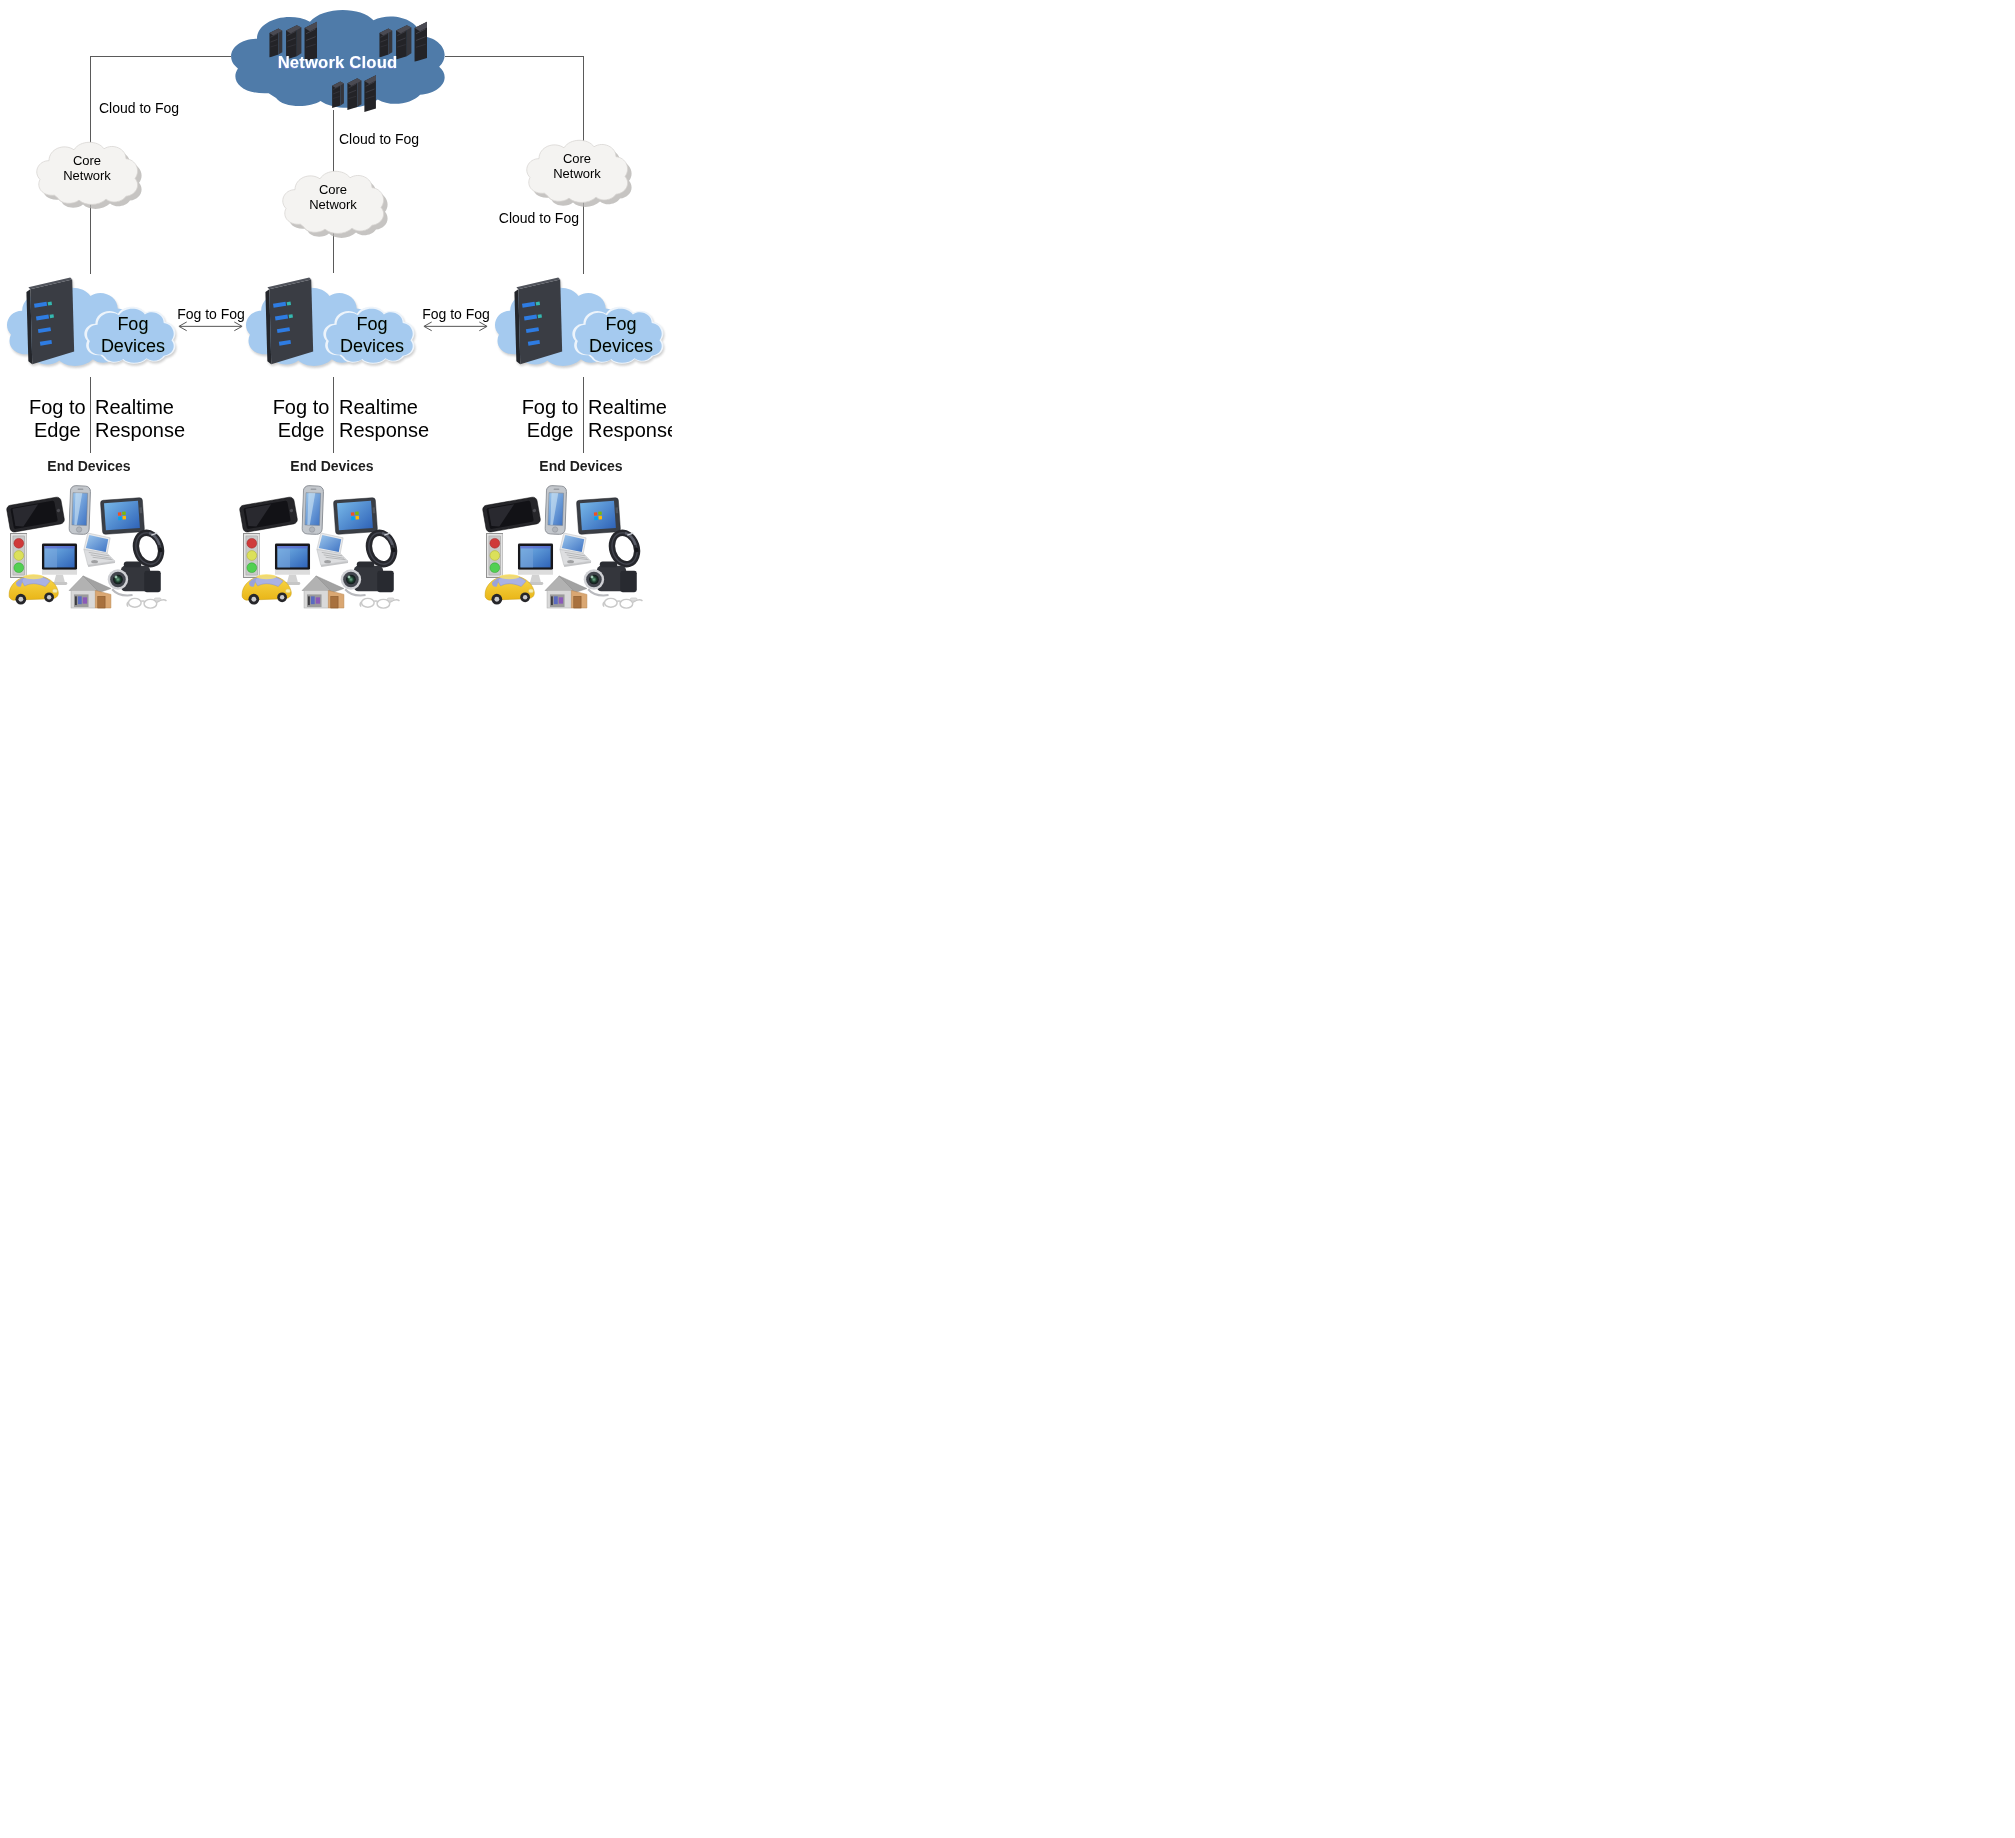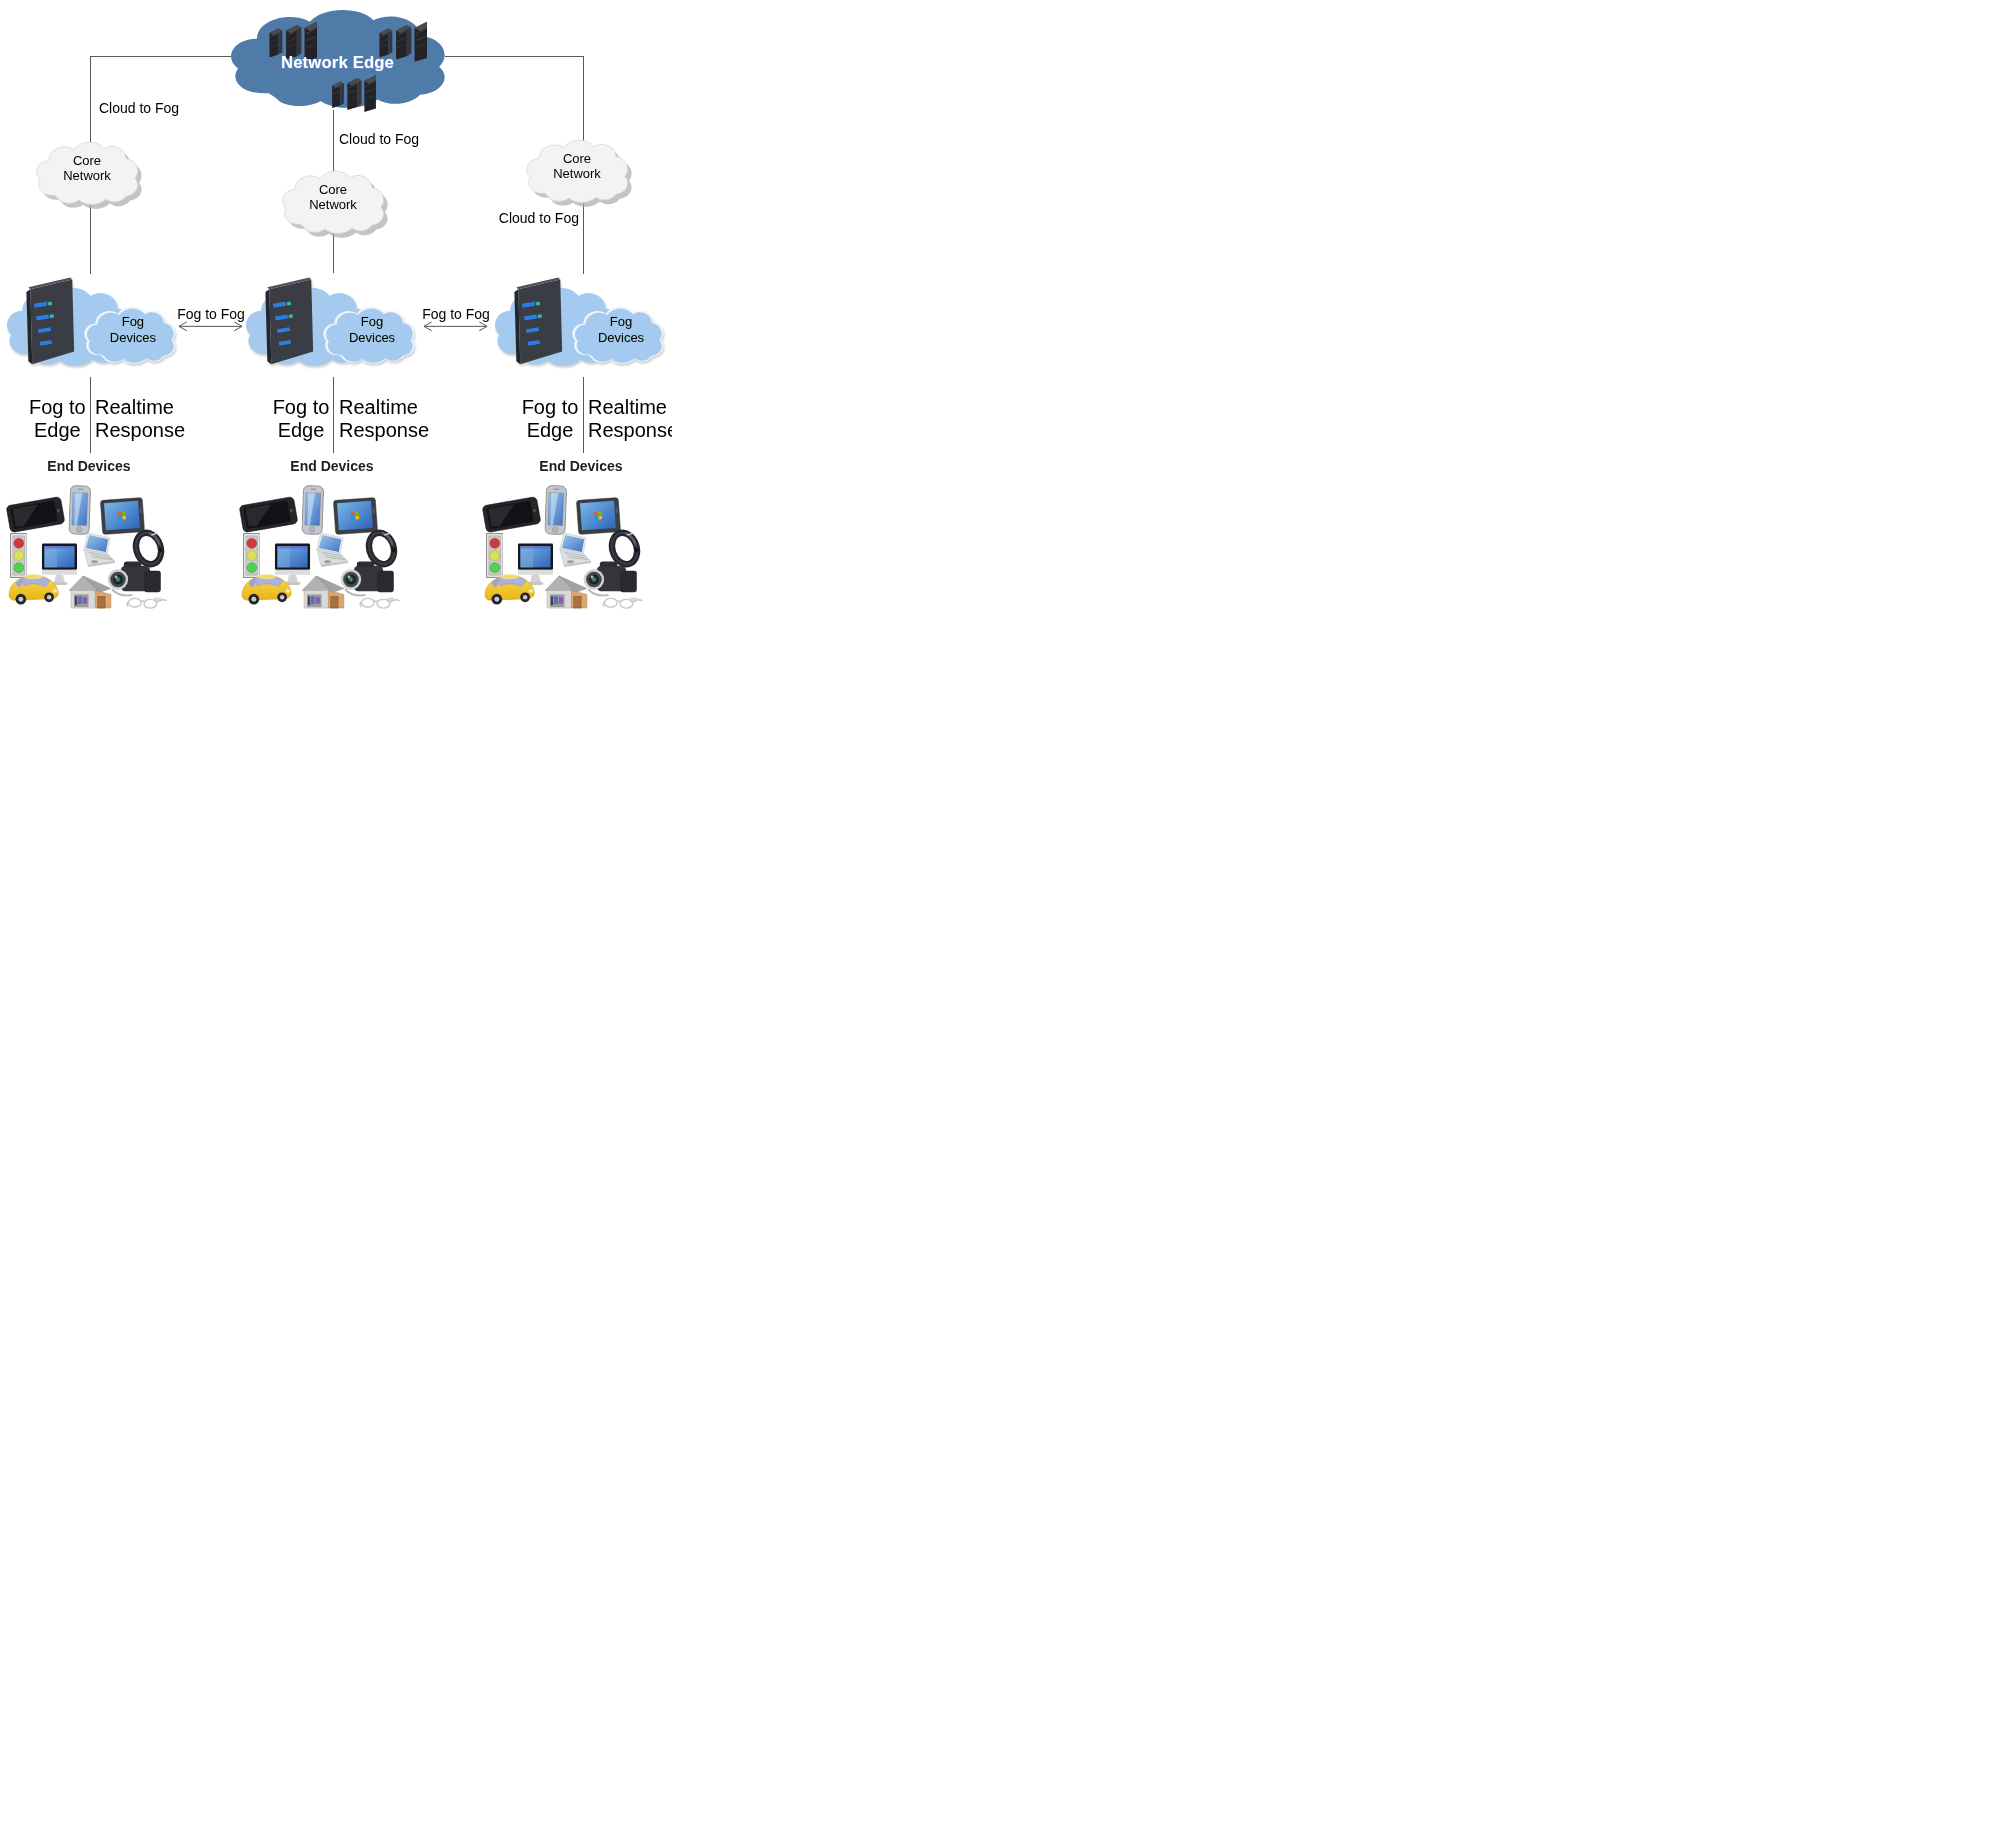--- a/index.html
+++ b/index.html
@@ -39,21 +39,21 @@
   }
   
   .fog { position:absolute; top:270px; width:173px; height:111px; }
   .fog-svg { position:absolute; left:0; top:0; width:100%; height:100%;
              filter:drop-shadow(1.5px 2px 1px rgba(150,150,150,.45)); }
   .fog-big  { fill:var(--c-fogcloud); }
   .fog-halo { fill:#edf4fb; }
   .fog-small{ fill:var(--c-fogcloud); }
   .fog-label {
     position:absolute; left:92px; top:44px; width:74px; text-align:center;
-    font-size:13px; line-height:1.2; color:#000;
+    font-size:18px; line-height:1.2; color:#000;
     text-shadow:0 0 1px rgba(110,200,140,.55);
   }
   
   .arrow-svg { position:absolute; width:69px; height:12.7px; }
   .arrow-svg line, .arrow-svg polyline { stroke:#4f4f4f; stroke-width:2; fill:none; }
   
   .device-cluster { position:absolute; top:485px; width:188px; height:127px; }
   .dev { position:absolute; }
   .dev svg { width:100%; height:100%; display:block; }
 </style>
@@ -119,21 +119,21 @@
     <svg class="rackgrp" style="left:140px; top:18.6px; width:66px; height:43px;" viewBox="0 0 140 90">
       <use href="#rackbox" transform="translate(2,16) scale(0.72)"></use>
       <use href="#rackbox" transform="translate(30,8) scale(0.86)"></use>
       <use href="#rackbox" transform="translate(62,0) scale(1.0)"></use>
     </svg>
     <svg class="rackgrp" style="left:94px; top:73px; width:61px; height:39px;" viewBox="0 0 140 90">
       <use href="#rackbox" transform="translate(2,16) scale(0.72)"></use>
       <use href="#rackbox" transform="translate(30,8) scale(0.86)"></use>
       <use href="#rackbox" transform="translate(62,0) scale(1.0)"></use>
     </svg>
-    <div id="net-title">Network Edge</div>
+    <div id="net-title">Network Cloud</div>
   </div>
 
   <div class="link-label" style="left:99px; top:100px;">Cloud to Fog</div>
   <div class="link-label" style="left:339px; top:131px;">Cloud to Fog</div>
   <div class="link-label" style="left:496px; top:210px; width:83px; text-align:right;">Cloud to Fog</div>
 
   <div class="core" style="left:32px; top:136px;">
     <svg class="core-svg" viewBox="0 0 220 148" preserveAspectRatio="none">
       <use href="#cloud" class="core-shadow" transform="translate(8,9)"></use>
       <use href="#cloud" class="core-main"></use>

